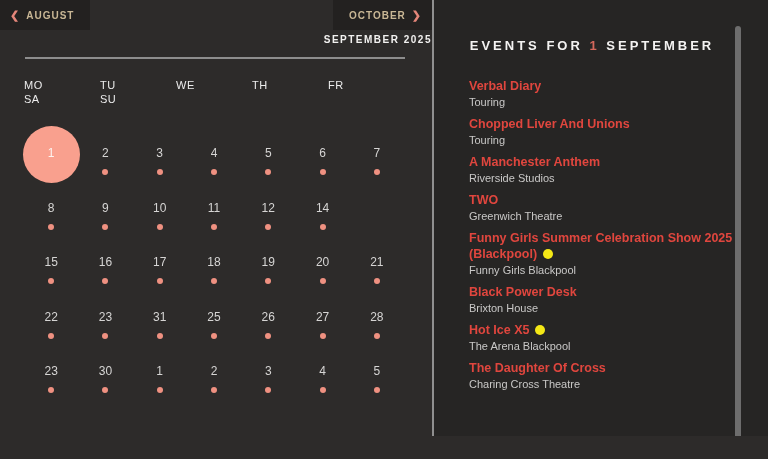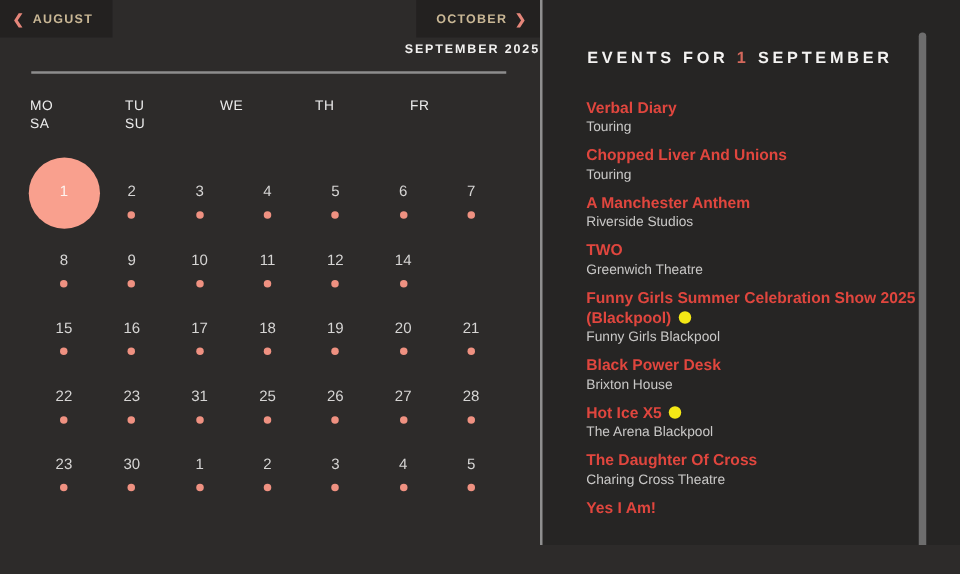--- a/index.html
+++ b/index.html
@@ -358,20 +358,16 @@
   <li class="event">
     <div class="event-title">Hot Ice X5<span class="event-dot"></span></div>
     <div class="event-venue">The Arena Blackpool</div>
   </li>
 
   <li class="event">
     <div class="event-title">The Daughter Of Cross</div>
     <div class="event-venue">Charing Cross Theatre</div>
   </li>
 
-  <li class="event">
-    <div class="event-title">Yes I Am!</div>
-
-  </li>
 </ul>
 
   <div class="scroll-thumb"></div>
 </div>
 
 </body></html>

